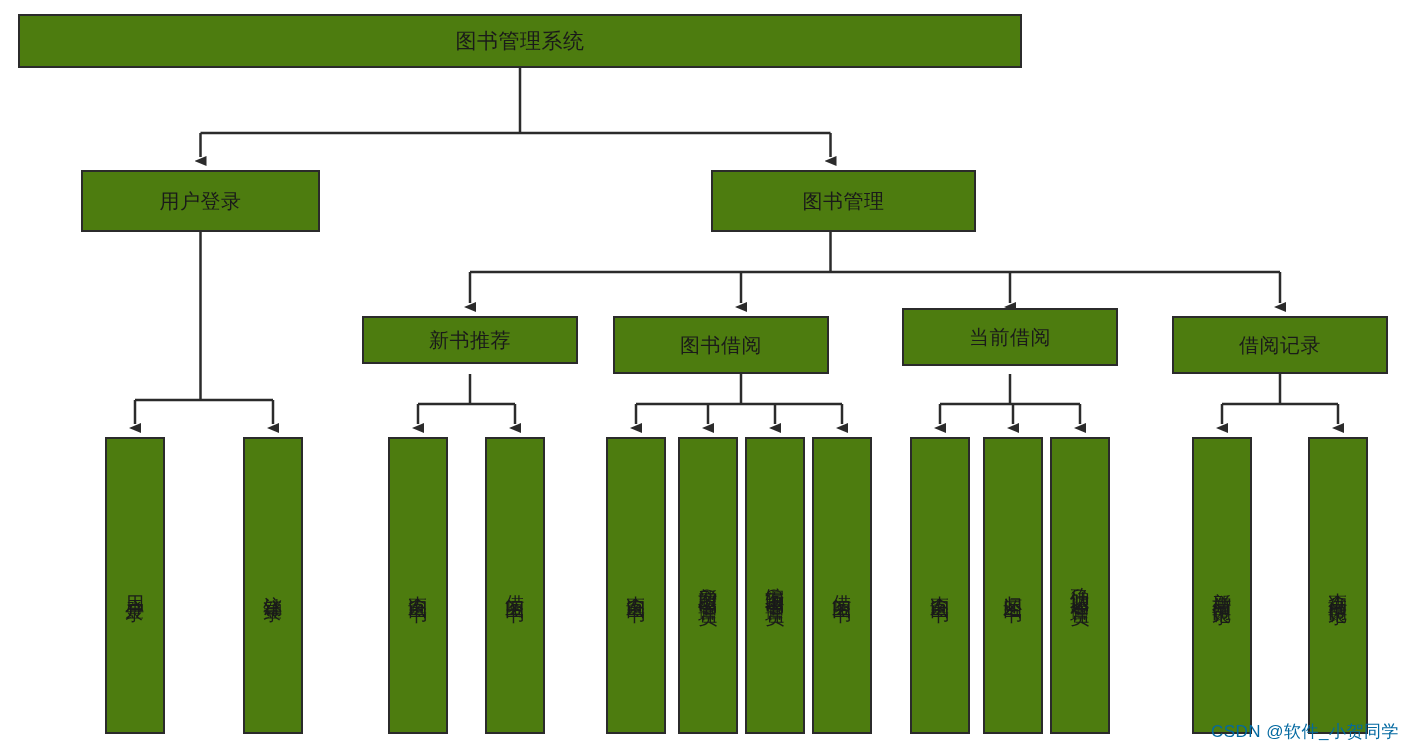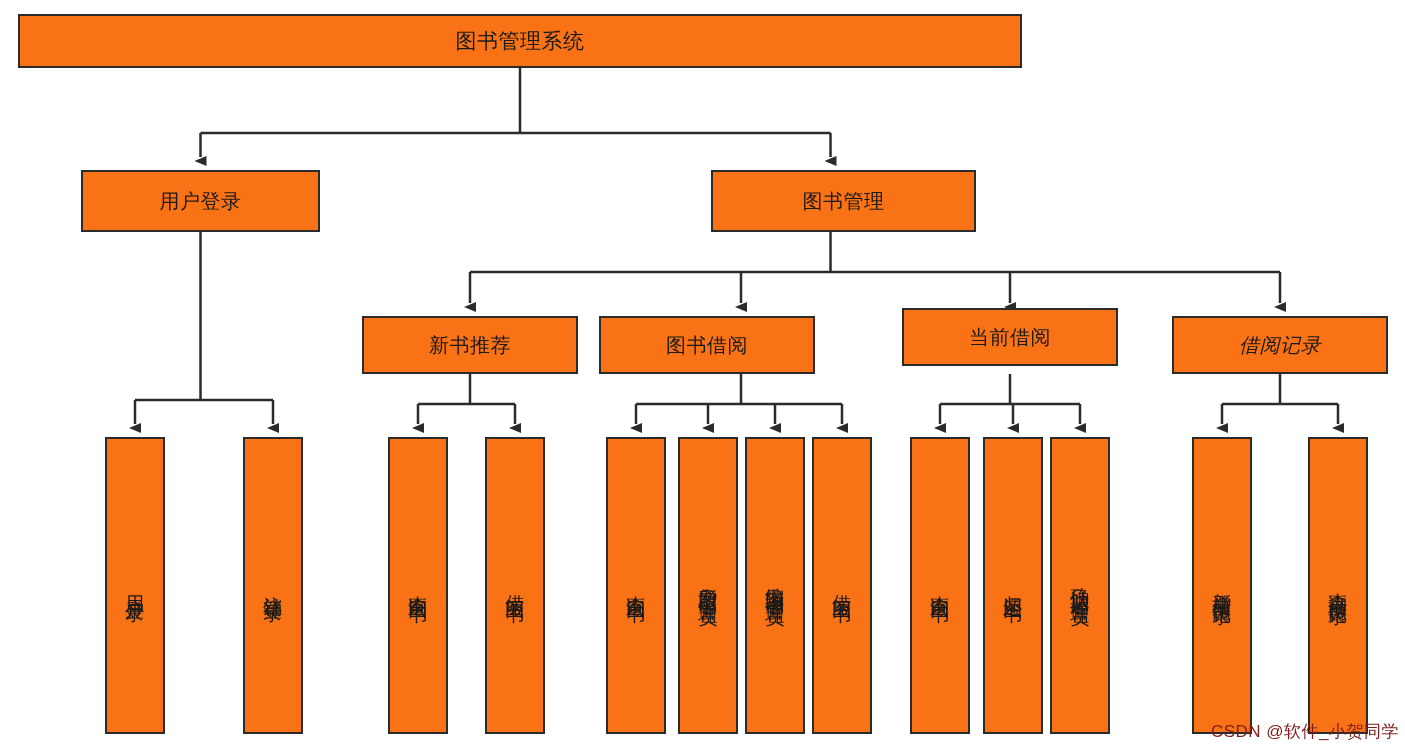--- a/index.html
+++ b/index.html
@@ -6,21 +6,21 @@
   body{
     font-family:"Liberation Sans","DejaVu Sans",sans-serif;
     width:1405px;height:747px;overflow:hidden;
   }
   #diagram-root{position:relative;width:1405px;height:747px;background:#fff;}
   svg.layer{position:absolute;left:0;top:0;width:1405px;height:747px;}
 
   .node{
     position:absolute;
     box-sizing:border-box;
-    background:#f97316;
+    background:#4d7c0f;
     border:2px solid #2b2b2b;
     display:flex;
     align-items:center;
     justify-content:center;
     color:#1a1a1a;
   }
   .node-label{
     white-space:pre;
     line-height:1.15;
     letter-spacing:0.5px;
@@ -41,21 +41,21 @@
     line-height:1.45;
     letter-spacing:3px;
     text-align:center;
   }
 
   .watermark{
     position:absolute;
     right:6px;
     bottom:4px;
     font-size:17px;
-    color:#7f1d1d;
+    color:#0369a1;
     letter-spacing:0.5px;
     user-select:none;
     white-space:nowrap;
   }
 </style>
 </head>
 <body>
 
 <div id="diagram-root">
 
@@ -105,30 +105,30 @@
   <div id="nodes-layer">
       <div class="node root" style="left: 18px; top: 14px; width: 1004px; height: 54px;">
         <span class="node-label">图书管理系统</span>
       </div>
       <div class="node lvl2" style="left: 81px; top: 170px; width: 239px; height: 62px;">
         <span class="node-label">用户登录</span>
       </div>
       <div class="node lvl2" style="left: 711px; top: 170px; width: 265px; height: 62px;">
         <span class="node-label">图书管理</span>
       </div>
-      <div class="node lvl3" style="left: 362px; top: 316px; width: 216px; height: 58px;">
+      <div class="node lvl3" style="left: 362px; top: 316px; width: 216px; height: 48px;">
         <span class="node-label">新书推荐</span>
       </div>
-      <div class="node lvl3" style="left: 599px; top: 316px; width: 216px; height: 58px;">
+      <div class="node lvl3" style="left: 613px; top: 316px; width: 216px; height: 58px;">
         <span class="node-label">图书借阅</span>
       </div>
       <div class="node lvl3" style="left: 902px; top: 308px; width: 216px; height: 58px;">
         <span class="node-label">当前借阅</span>
       </div>
-      <div class="node lvl3" style="left: 1172px; top: 316px; width: 216px; height: 58px; font-style: italic;">
+      <div class="node lvl3" style="left: 1172px; top: 316px; width: 216px; height: 58px;">
         <span class="node-label">借阅记录</span>
       </div>
       <div class="node leaf" style="left: 105px; top: 437px; width: 60px; height: 297px;">
         <span class="node-label">用户登录</span>
       </div>
       <div class="node leaf" style="left: 243px; top: 437px; width: 60px; height: 297px;">
         <span class="node-label">注销登录</span>
       </div>
       <div class="node leaf" style="left: 388px; top: 437px; width: 60px; height: 297px;">
         <span class="node-label">查询图书</span>

